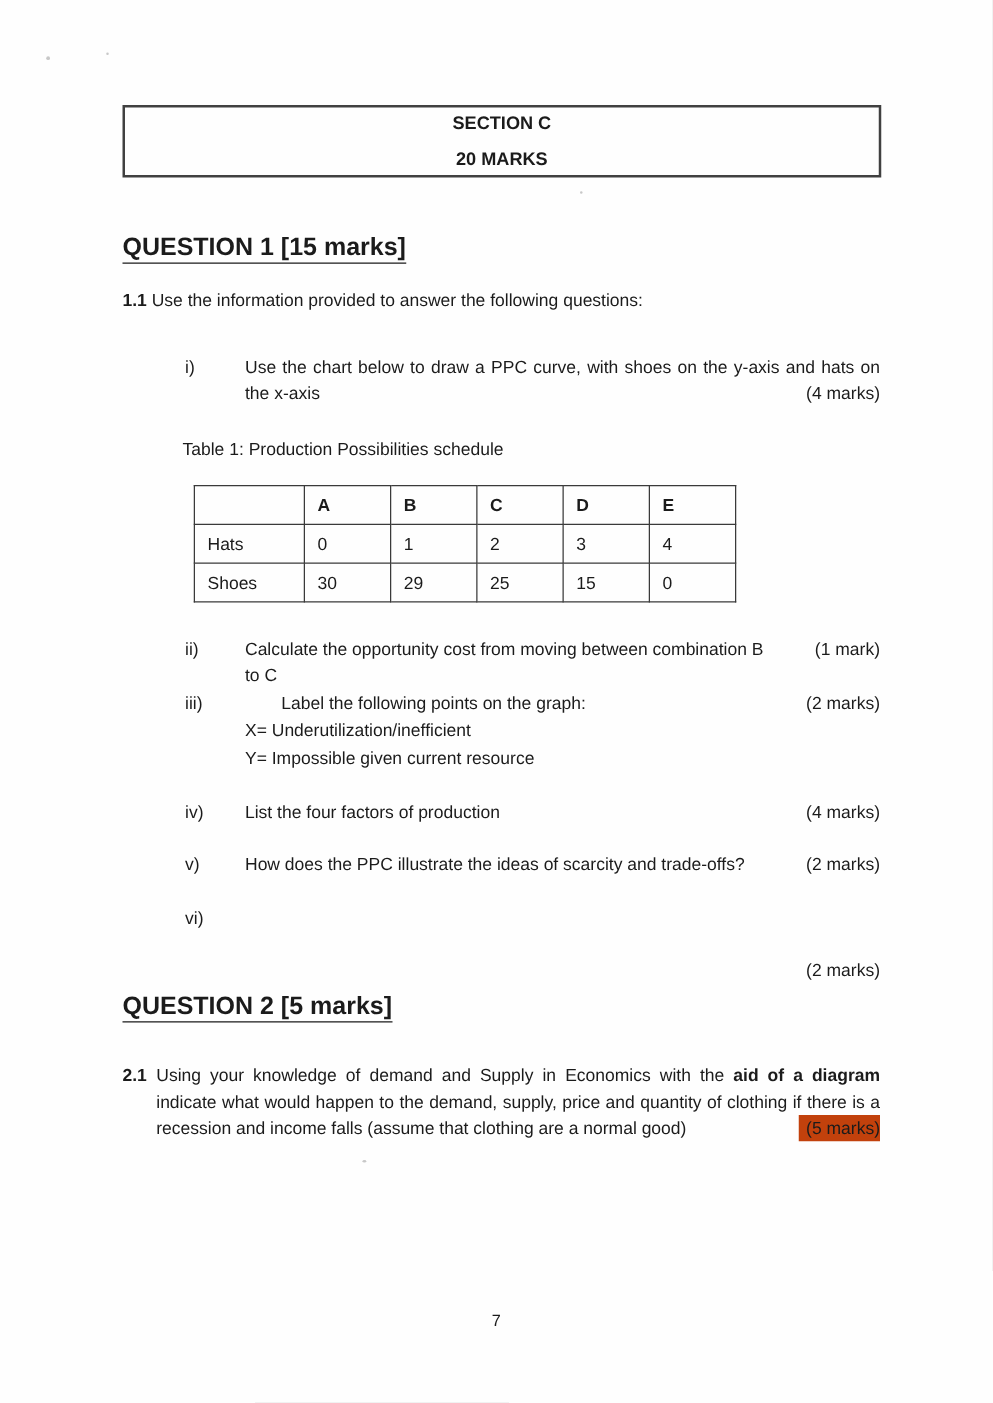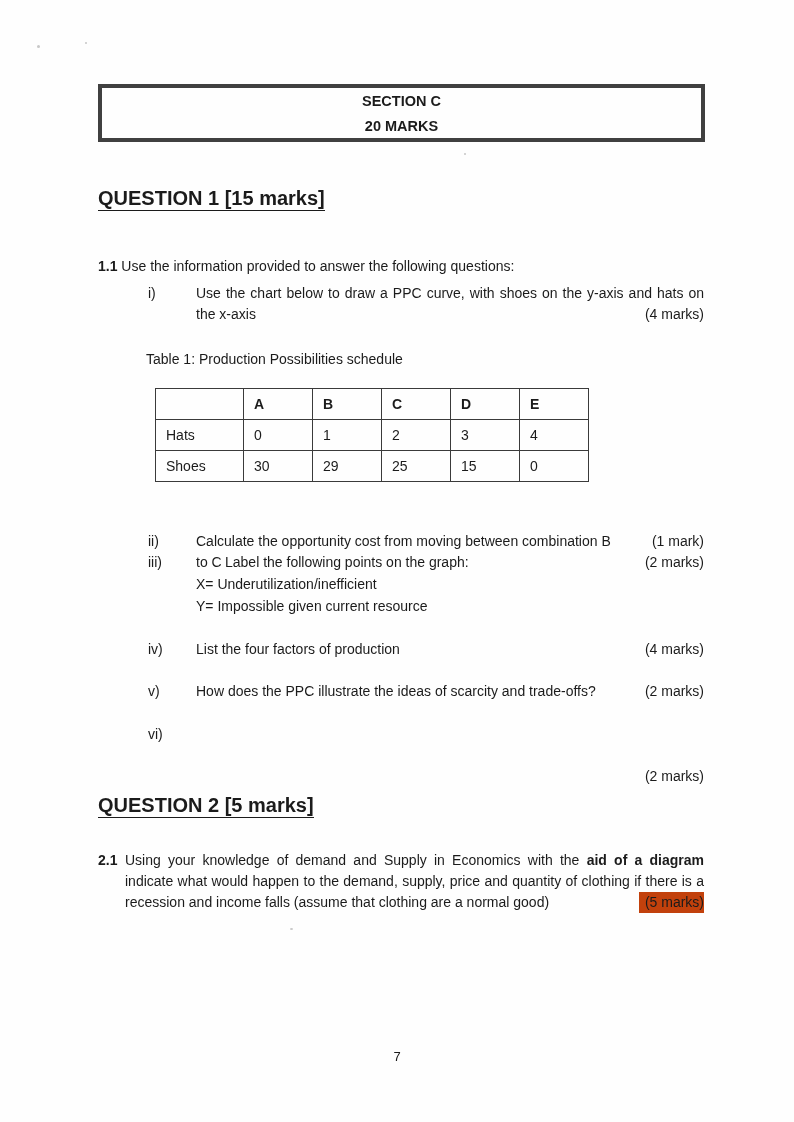--- a/index.html
+++ b/index.html
@@ -12,21 +12,21 @@
     font-family: "Liberation Sans", sans-serif;
     color: #1b1b1b;
     font-size: 14px;
     line-height: 21px;
     overflow: hidden;
   }
   .section-box {
     position: absolute;
     left: 98px; top: 84px;
     width: 607px; height: 58px;
-    border: 4px solid #404040;
+    border: 2px solid #404040;
     box-sizing: border-box;
     display: flex; flex-direction: column;
     justify-content: space-between;
     align-items: center;
     padding: 5px 0 4px 0;
   }
   .section-box .hline { font-weight: bold; font-size: 14.5px; line-height: 16px; }
   .q-heading {
     position: absolute;
     left: 98px;
@@ -120,21 +120,21 @@
 
   <div class="section-box">
     <div class="hline">SECTION C</div>
     <div class="hline">20 MARKS</div>
   </div>
 
   <div class="q-heading" style="top:188px;">
     <span>QUESTION 1 [15 marks]</span>
   </div>
 
-  <div class="intro" style="top:230px;margin-top:26px;">
+  <div class="intro" style="top:230px;">
     <span class="bnum">1.1</span><span> Use the information provided to answer the following questions:</span>
   </div>
 
   <div class="item" style="top:283px;">
     <div class="num">i)</div>
     <div class="body">
       <div class="txt just">Use the chart below to draw a PPC curve, with shoes on the y-axis and hats on the x-axis</div>
       <div class="marks">(4 marks)</div>
     </div>
   </div>
@@ -163,21 +163,21 @@
         <td class="c0">Shoes</td>
         <td class="cn">30</td>
         <td class="cn">29</td>
         <td class="cn">25</td>
         <td class="cn">15</td>
         <td class="cn">0</td>
       </tr>
     </tbody>
   </table>
 
-  <div class="item" style="top:531px;">
+  <div class="item" style="top:509px;">
     <div class="num">ii)</div>
     <div class="body">
       <div class="txt" style="padding-right:90px;">Calculate the opportunity cost from moving between combination B to C</div>
       <div class="marks top">(1 mark)</div>
     </div>
   </div>
 
   <div class="item" style="top:552px;">
     <div class="num">iii)</div>
     <div class="body">

